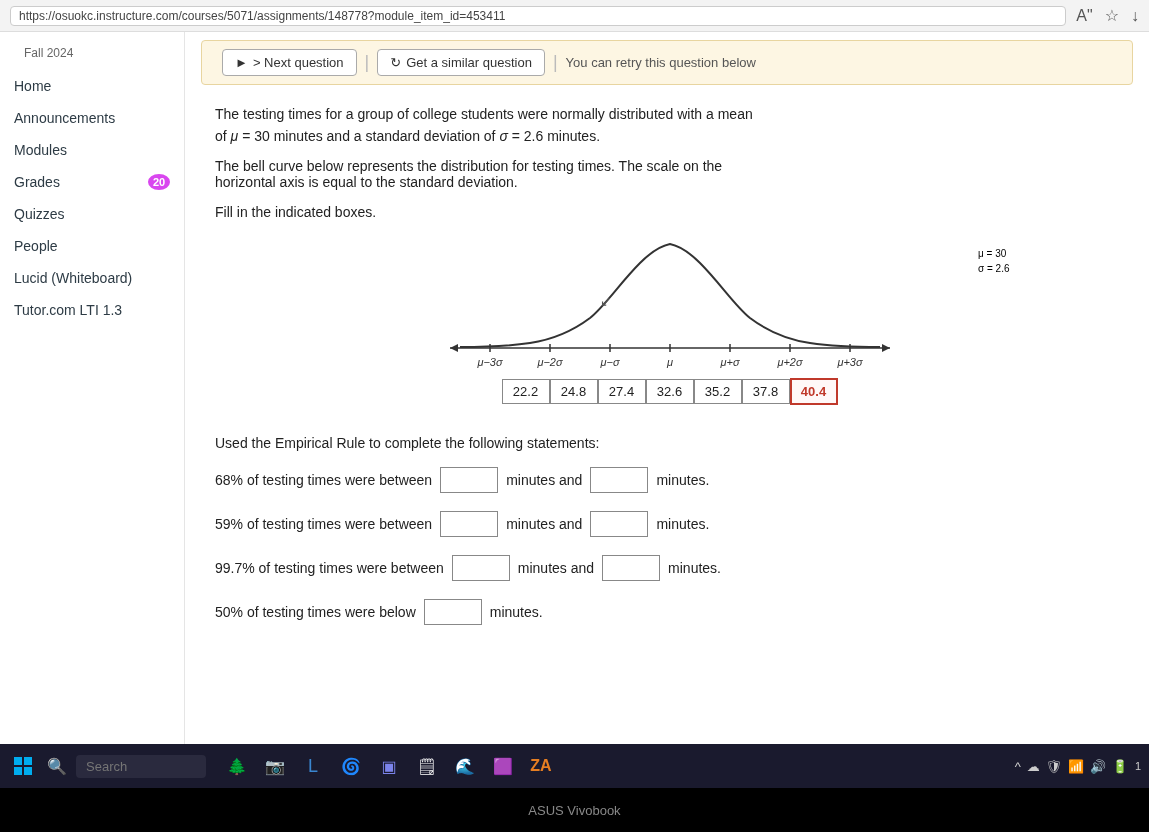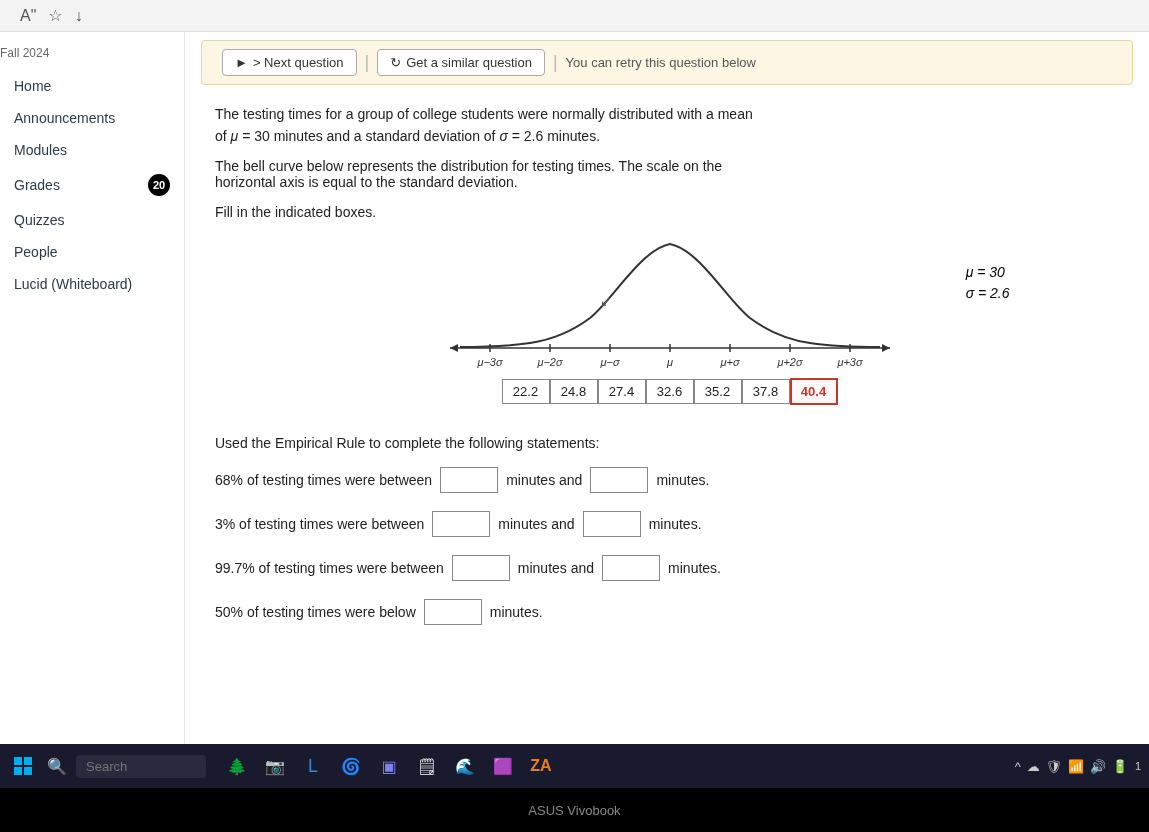--- a/index.html
+++ b/index.html
@@ -31,40 +31,40 @@
       width: 185px;
       background: #fff;
       border-right: 1px solid #e5e5e5;
       padding: 10px 0;
       display: flex;
       flex-direction: column;
     }
     .sidebar-course-label {
       font-size: 12px;
       color: #666;
-      padding: 4px 0 10px;
+      padding: 4px 24px 10px;
     }
     .sidebar-item {
       padding: 8px 14px;
       font-size: 14px;
       color: #2d3b45;
       cursor: pointer;
       display: flex;
       align-items: center;
       gap: 6px;
       position: relative;
     }
     .sidebar-item .badge {
-      background: #000000;
+      background: #d946ef;
       color: #fff;
       border-radius: 50%;
       font-size: 11px;
       font-weight: bold;
       width: 22px;
-      height: 22px;
+      height: 16px;
       display: flex;
       align-items: center;
       justify-content: center;
       margin-left: auto;
     }
 
     
     .content-area {
       flex: 1;
       overflow-y: auto;
@@ -245,20 +245,21 @@
       font-size: 13px;
     }
 
     
     .math { font-style: italic; }
   </style>
 </head>
 <body>
 
 <div class="browser-bar">
+  <span class="url">https://osuokc.instructure.com/courses/5071/assignments/148778?module_item_id=453411</span>
   <div class="icons">
     <span>A"</span>
     <span>☆</span>
     <span>↓</span>
   </div>
 </div>
 
 <div class="main-layout">
 
   <div class="sidebar">
@@ -277,20 +278,23 @@
       <span class="badge">20</span>
     </div>
     <div class="sidebar-item">
       <span>Quizzes</span>
     </div>
     <div class="sidebar-item">
       <span>People</span>
     </div>
     <div class="sidebar-item">
       <span>Lucid (Whiteboard)</span>
+    </div>
+    <div class="sidebar-item">
+      <span>Tutor.com LTI 1.3</span>
     </div>
   </div>
 
   <div class="content-area">
 
     <div class="action-bar">
       <button class="action-btn">
         <span>►</span>
         <span>&gt; Next question</span>
       </button>
@@ -357,21 +361,21 @@
               <text x="120" y="128" text-anchor="middle" font-size="11" font-style="italic" fill="#333">μ−2σ</text>
               <text x="180" y="128" text-anchor="middle" font-size="11" font-style="italic" fill="#333">μ−σ</text>
               <text x="240" y="128" text-anchor="middle" font-size="11" font-style="italic" fill="#333">μ</text>
               <text x="300" y="128" text-anchor="middle" font-size="11" font-style="italic" fill="#333">μ+σ</text>
               <text x="360" y="128" text-anchor="middle" font-size="11" font-style="italic" fill="#333">μ+2σ</text>
               <text x="420" y="128" text-anchor="middle" font-size="11" font-style="italic" fill="#333">μ+3σ</text>
 
               <text x="170" y="68" font-size="14" fill="#555">↙</text>
             </svg>
 
-            <div style="position:absolute; top:24px; right:-100px; font-size:14px; font-style:italic; line-height:1.5;">
+            <div style="position:absolute; top:8px; right:-100px; font-size:10px; line-height:1.5;">
               <div><span>μ = 30</span></div>
               <div><span>σ = 2.6</span></div>
             </div>
           </div>
 
           <div class="values-row">
             <div class="value-box">22.2</div>
             <div class="value-box">24.8</div>
             <div class="value-box">27.4</div>
             <div class="value-box">32.6</div>
@@ -386,21 +390,21 @@
 
       <div class="empirical-row">
         <span>68% of testing times were between</span>
         <input class="input-box" type="text" value="" style="">
         <span>minutes and</span>
         <input class="input-box" type="text" value="" style="">
         <span>minutes.</span>
       </div>
 
       <div class="empirical-row">
-        <span>3% of testing times were between</span>
+        <span>59% of testing times were between</span>
         <input class="input-box" type="text" value="" style="">
         <span>minutes and</span>
         <input class="input-box" type="text" value="" style="">
         <span>minutes.</span>
       </div>
 
       <div class="empirical-row">
         <span>99.7% of testing times were between</span>
         <input class="input-box" type="text" value="" style="">
         <span>minutes and</span>

